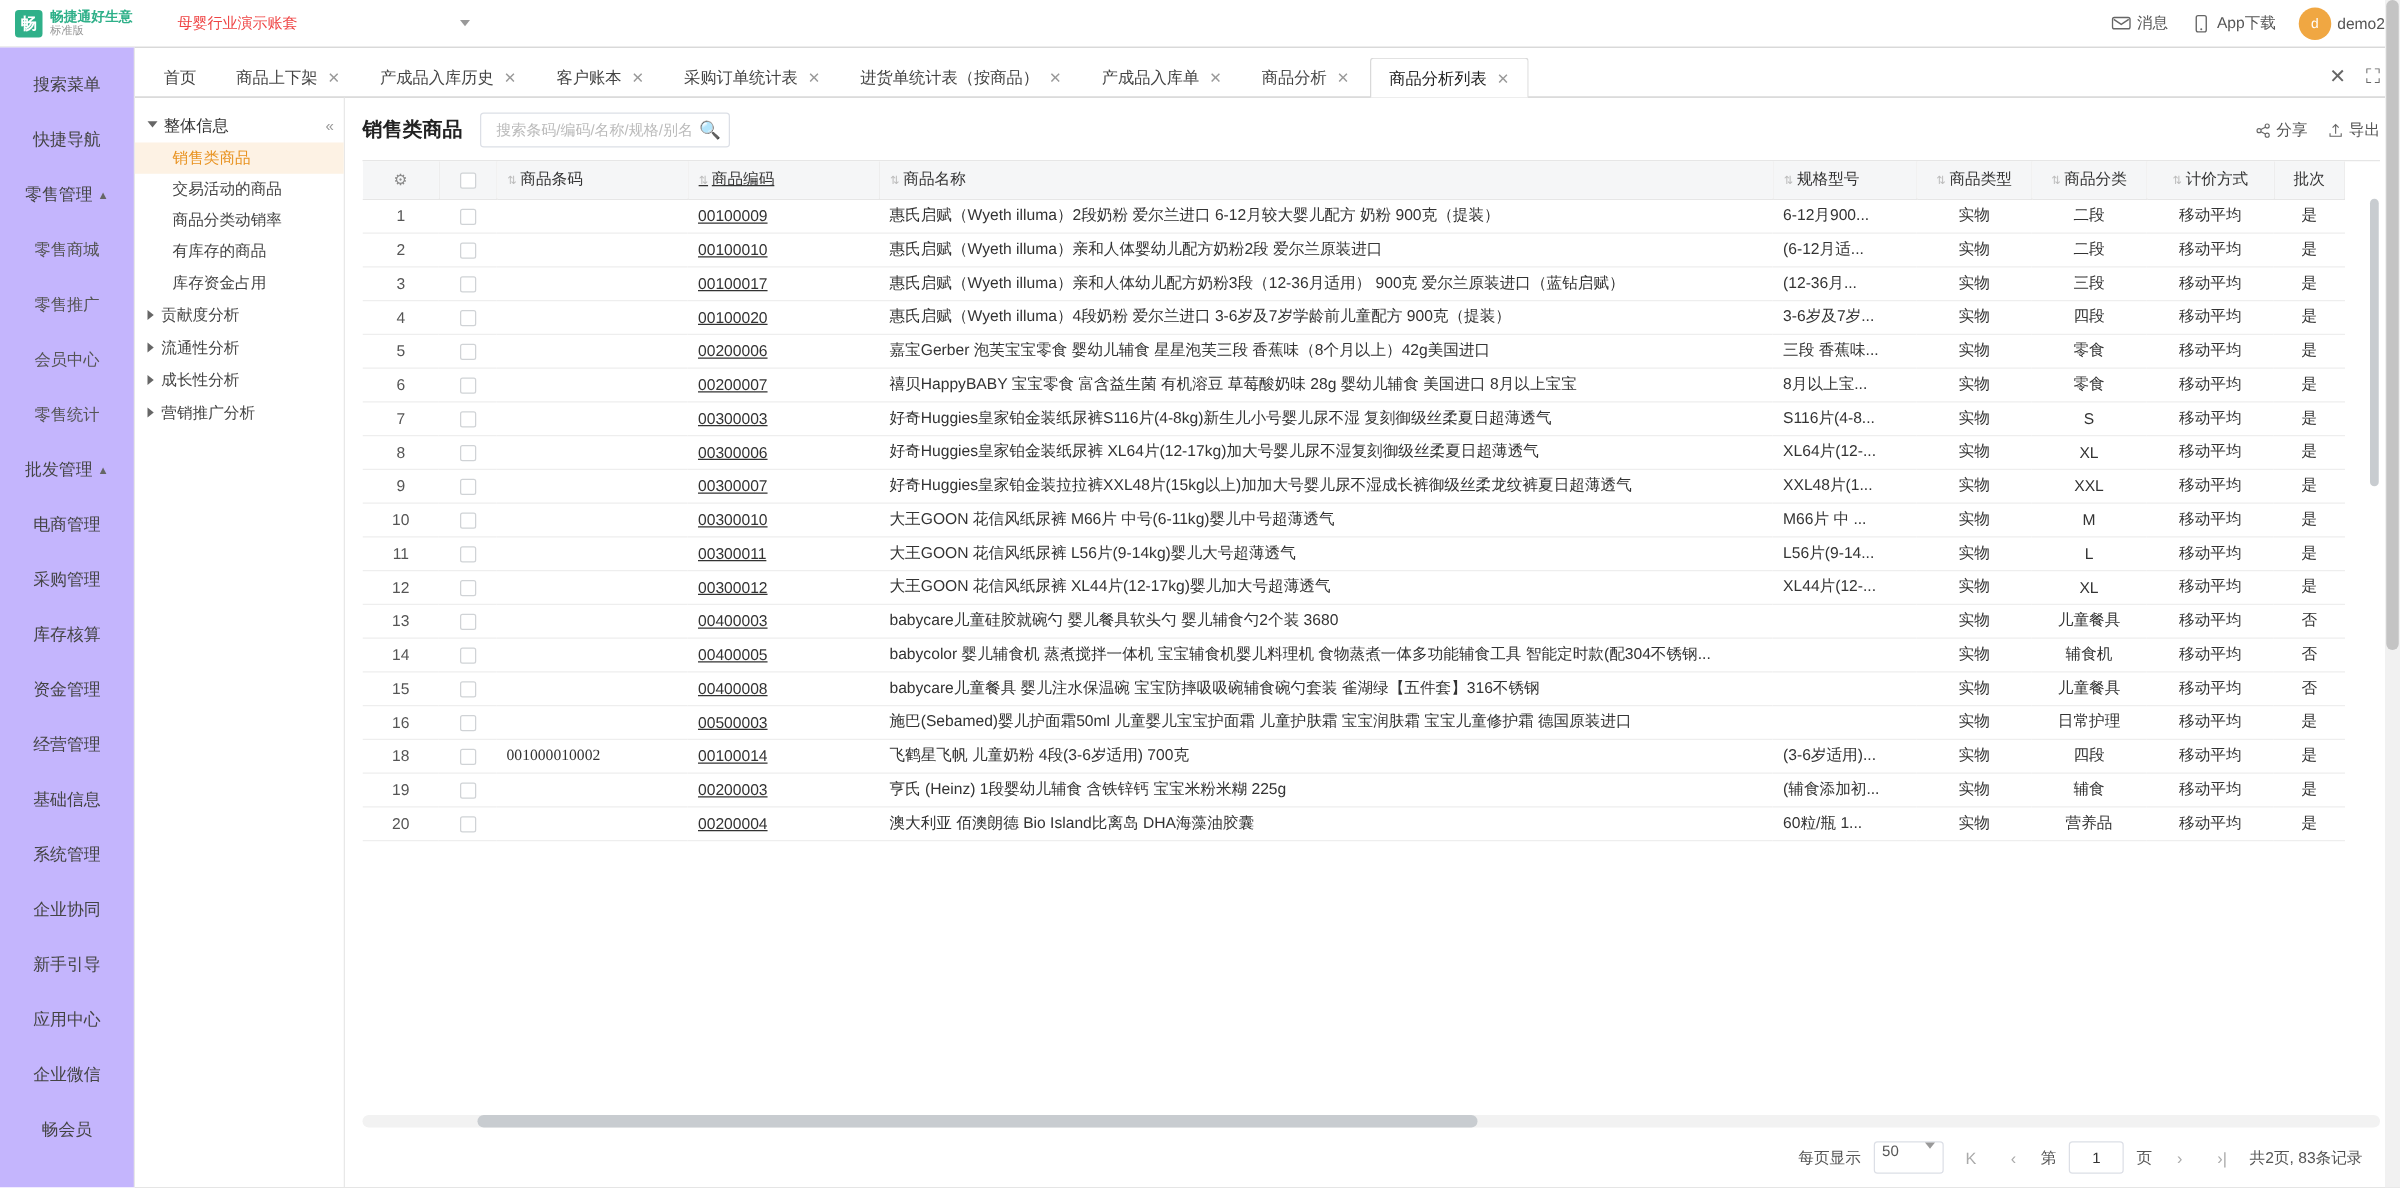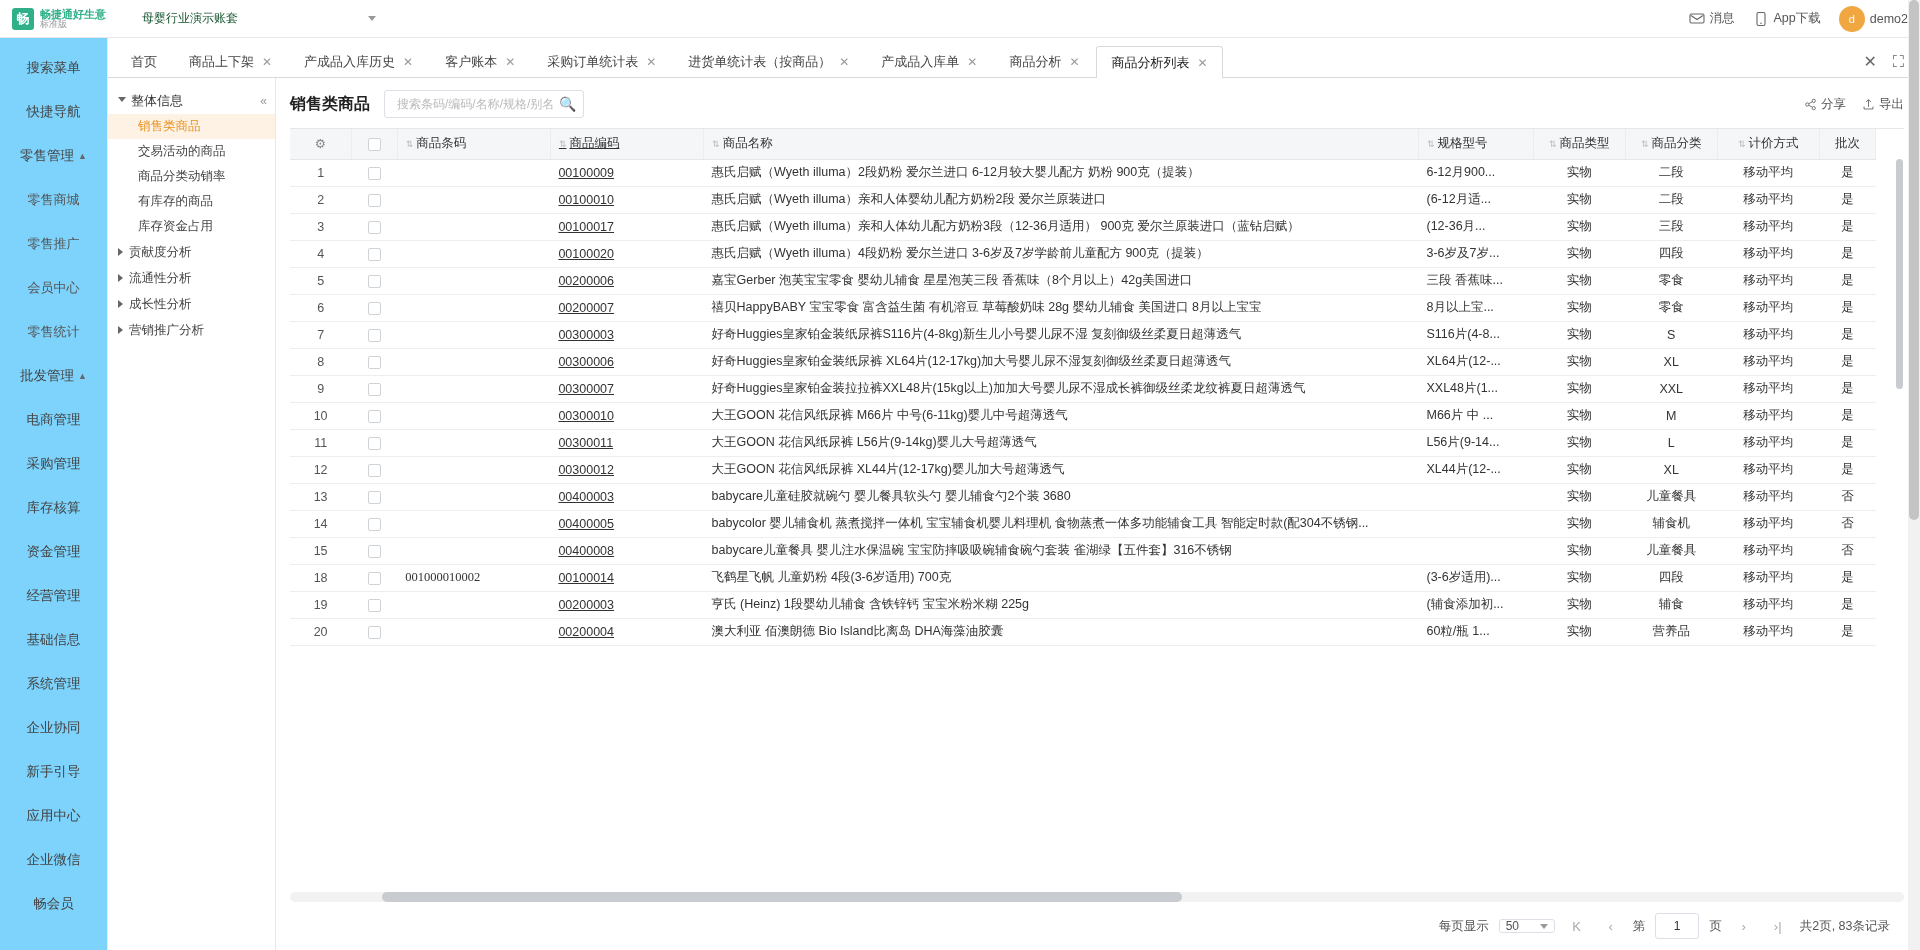--- a/index.html
+++ b/index.html
@@ -24,38 +24,38 @@
     width: 22px; height: 22px; background: #2fb089; border-radius: 3px;
     display: flex; align-items: center; justify-content: center;
     color: #fff; font-size: 13px; font-weight: bold;
   }
   .logo-text { line-height: 1.1; }
   .logo-text .l1 { font-size: 11px; color: #2fb089; font-weight: bold; }
   .logo-text .l2 { font-size: 9px; color: #999; }
   .company-select {
     width: 250px; height: 26px; margin-left: 14px;
     display: flex; align-items: center; justify-content: space-between;
-    padding: 0 8px; font-size: 12px; color: #14532d; cursor: pointer;
+    padding: 0 8px; font-size: 12px; color: #ef4444; cursor: pointer;
   }
   .caret-down { width: 0; height: 0; border-left: 4px solid transparent; border-right: 4px solid transparent; border-top: 5px solid #999; }
   .topbar-right { margin-left: auto; display: flex; align-items: center; gap: 18px; }
   .tb-item { display: flex; align-items: center; gap: 5px; font-size: 12.5px; color: #555; cursor: pointer; }
   .tb-icon { width: 16px; height: 16px; display: inline-block; }
   .avatar {
     width: 26px; height: 26px; border-radius: 50%; background: #f0a742;
     display: flex; align-items: center; justify-content: center; color: #fff; font-size: 11px;
   }
   .user-name { font-size: 12.5px; color: #555; }
 
   
   .body-wrap { flex: 1; display: flex; min-height: 0; }
 
   
   .leftnav {
-    width: 108px; background: #7dd3fc; border-right: 1px solid #e8e8e8;
+    width: 108px; background: #c4b5fd; border-right: 1px solid #e8e8e8;
     padding-top: 8px; flex: 0 0 108px; overflow: hidden;
   }
   .nav-item {
     height: 44px; display: flex; align-items: center; justify-content: center;
     font-size: 13.5px; color: #444; cursor: pointer; position: relative;
   }
   .nav-item .arrow { margin-left: 4px; font-size: 9px; color: #666; }
   .nav-item.sub { font-size: 13px; color: #555; }
 
   
@@ -150,22 +150,22 @@
   
   .hscroll { height: 10px; margin: 4px 16px 0 14px; background: #f2f2f2; border-radius: 5px; position: relative; }
   .hscroll .thumb { position: absolute; left: 92px; top: 0; width: 800px; height: 10px; background: #c8ccd0; border-radius: 5px; }
   
   .vscroll { position: absolute; right: 0; top: 30px; width: 9px; bottom: 0; background: transparent; }
   .vscroll .thumb { position: absolute; top: 0; right: 1px; width: 7px; height: 230px; background: #c8ccd0; border-radius: 4px; }
 
   
   .pager { height: 48px; display: flex; align-items: center; justify-content: flex-end; gap: 10px; padding-right: 30px; font-size: 12.5px; color: #555; }
   .pg-select {
-    width: 56px; height: 14px; border: 1px solid #dcdfe6; border-radius: 3px; background: #fff;
-    display: flex; align-items: center; justify-content: space-between; padding: 0 6px; font-size: 12px; cursor: pointer;
+    width: 56px; height: 26px; border: 1px solid #dcdfe6; border-radius: 3px; background: #fff;
+    display: flex; align-items: flex-start; justify-content: space-between; padding: 0 6px; font-size: 12px; cursor: pointer;
   }
   .pg-btn { width: 24px; height: 24px; display: flex; align-items: center; justify-content: center; color: #aaa; cursor: pointer; font-size: 13px; }
   .pg-input { width: 44px; height: 26px; border: 1px solid #dcdfe6; border-radius: 3px; text-align: center; font-size: 12px; outline: none; color: #333; font-family: "Liberation Sans", sans-serif;}
 
   
   .page-scroll { position: absolute; right: 0; top: 0; width: 12px; height: 950px; background: #f1f1f1; }
   .page-scroll .thumb { position: absolute; top: 0; left: 1px; width: 10px; height: 520px; background: #c4c4c4; border-radius: 5px; }
 </style>
 </head>
 <body>
@@ -574,20 +574,32 @@
                     <td class="c-bar"></td>
                     <td class="c-code">00400008</td>
                     <td class="c-name">babycare儿童餐具 婴儿注水保温碗 宝宝防摔吸吸碗辅食碗勺套装 雀湖绿【五件套】316不锈钢</td>
                     <td class="c-spec"></td>
                     <td class="c-type">实物</td>
                     <td class="c-cls">儿童餐具</td>
                     <td class="c-price">移动平均</td>
                     <td class="c-batch">否</td>
                   </tr>
                   <tr>
+                    <td class="c-idx">16</td>
+                    <td class="c-chk"><span class="chk"></span></td>
+                    <td class="c-bar"></td>
+                    <td class="c-code">00500003</td>
+                    <td class="c-name">施巴(Sebamed)婴儿护面霜50ml 儿童婴儿宝宝护面霜 儿童护肤霜 宝宝润肤霜 宝宝儿童修护霜 德国原装进口</td>
+                    <td class="c-spec"></td>
+                    <td class="c-type">实物</td>
+                    <td class="c-cls">日常护理</td>
+                    <td class="c-price">移动平均</td>
+                    <td class="c-batch">是</td>
+                  </tr>
+                  <tr>
                     <td class="c-idx">18</td>
                     <td class="c-chk"><span class="chk"></span></td>
                     <td class="c-bar">001000010002</td>
                     <td class="c-code">00100014</td>
                     <td class="c-name">飞鹤星飞帆 儿童奶粉 4段(3-6岁适用) 700克</td>
                     <td class="c-spec">(3-6岁适用)...</td>
                     <td class="c-type">实物</td>
                     <td class="c-cls">四段</td>
                     <td class="c-price">移动平均</td>
                     <td class="c-batch">是</td>

